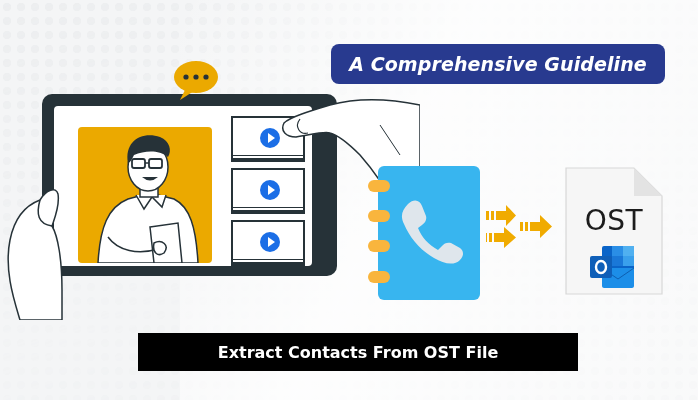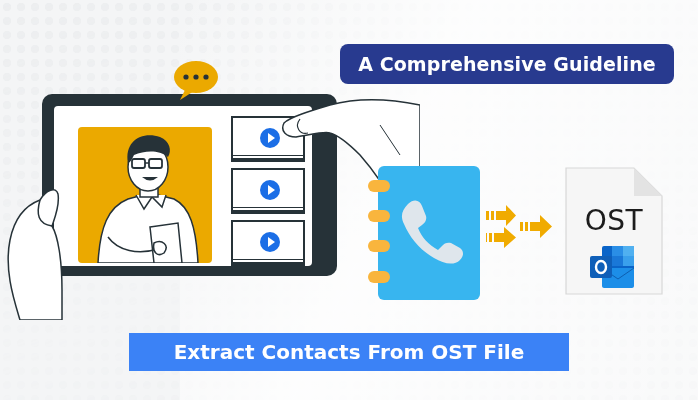--- a/index.html
+++ b/index.html
@@ -16,30 +16,31 @@
     opacity: 0.55;
     -webkit-mask-image: linear-gradient(160deg, #000 0%, rgba(0,0,0,0.2) 55%, rgba(0,0,0,0.6) 100%);
     mask-image: linear-gradient(160deg, #000 0%, rgba(0,0,0,0.2) 55%, rgba(0,0,0,0.6) 100%);
   }
   .bg-white {
     position: absolute; left: 180px; top: 0; width: 560px; height: 400px;
     background: linear-gradient(115deg, rgba(255,255,255,0) 0%, rgba(255,255,255,0.85) 40%, rgba(255,255,255,0.4) 100%);
   }
 
   .badge-top {
-    position: absolute; left: 340px; top: 44px; width: 334px; height: 40px;
+    position: absolute; left: 331px; top: 44px; width: 334px; height: 40px;
     background: #283a8f; border-radius: 8px;
     color: #fff; font-weight: bold; font-size: 19px;
     display: flex; align-items: center; justify-content: center;
     letter-spacing: 0.1px;
+    font-style: italic;
   }
   .badge-bottom {
-    position: absolute; left: 129px; top: 333px; width: 440px; height: 38px;
-    background: #3b82f6;
-    color: #fff; font-weight: bold; font-size: 20px;
+    position: absolute; left: 138px; top: 333px; width: 440px; height: 38px;
+    background: #000000;
+    color: #fff; font-weight: bold; font-size: 16px;
     display: flex; align-items: center; justify-content: center;
   }
 
   
   .tablet {
     position: absolute; left: 42px; top: 94px; width: 295px; height: 182px;
     background: #263238; border-radius: 10px;
   }
   .tablet-screen {
     position: absolute; left: 12px; top: 12px; width: 258px; height: 160px;

